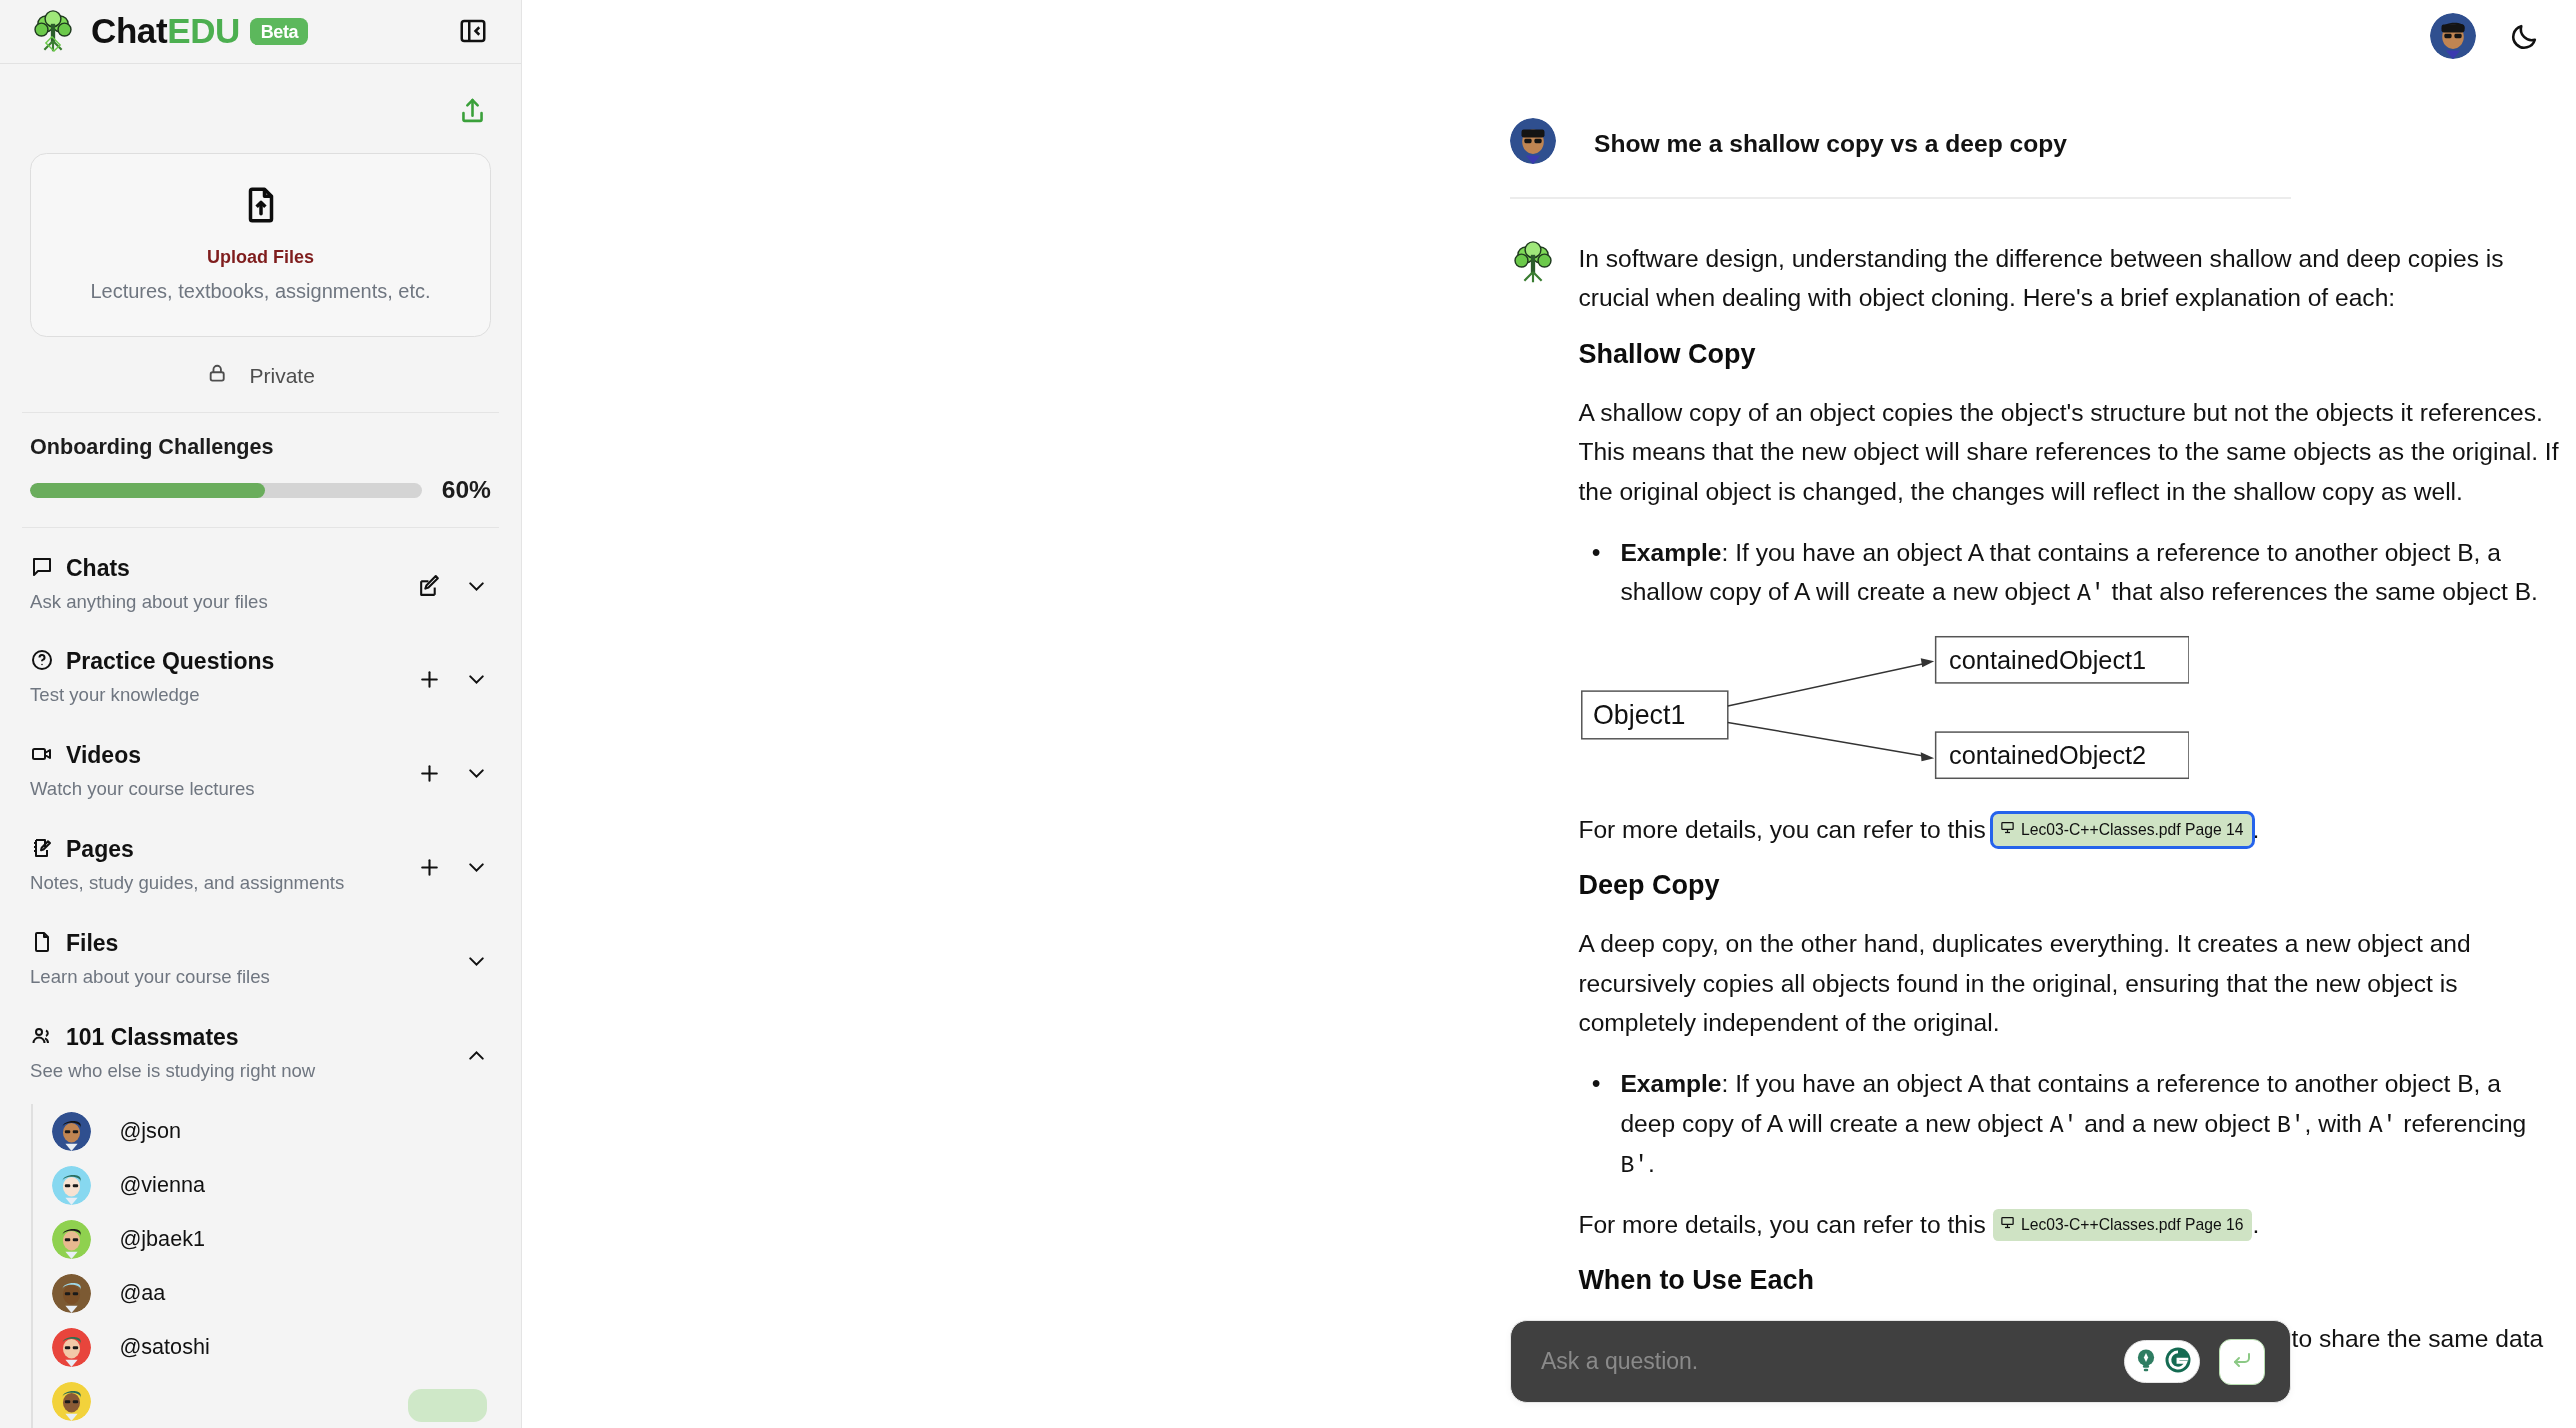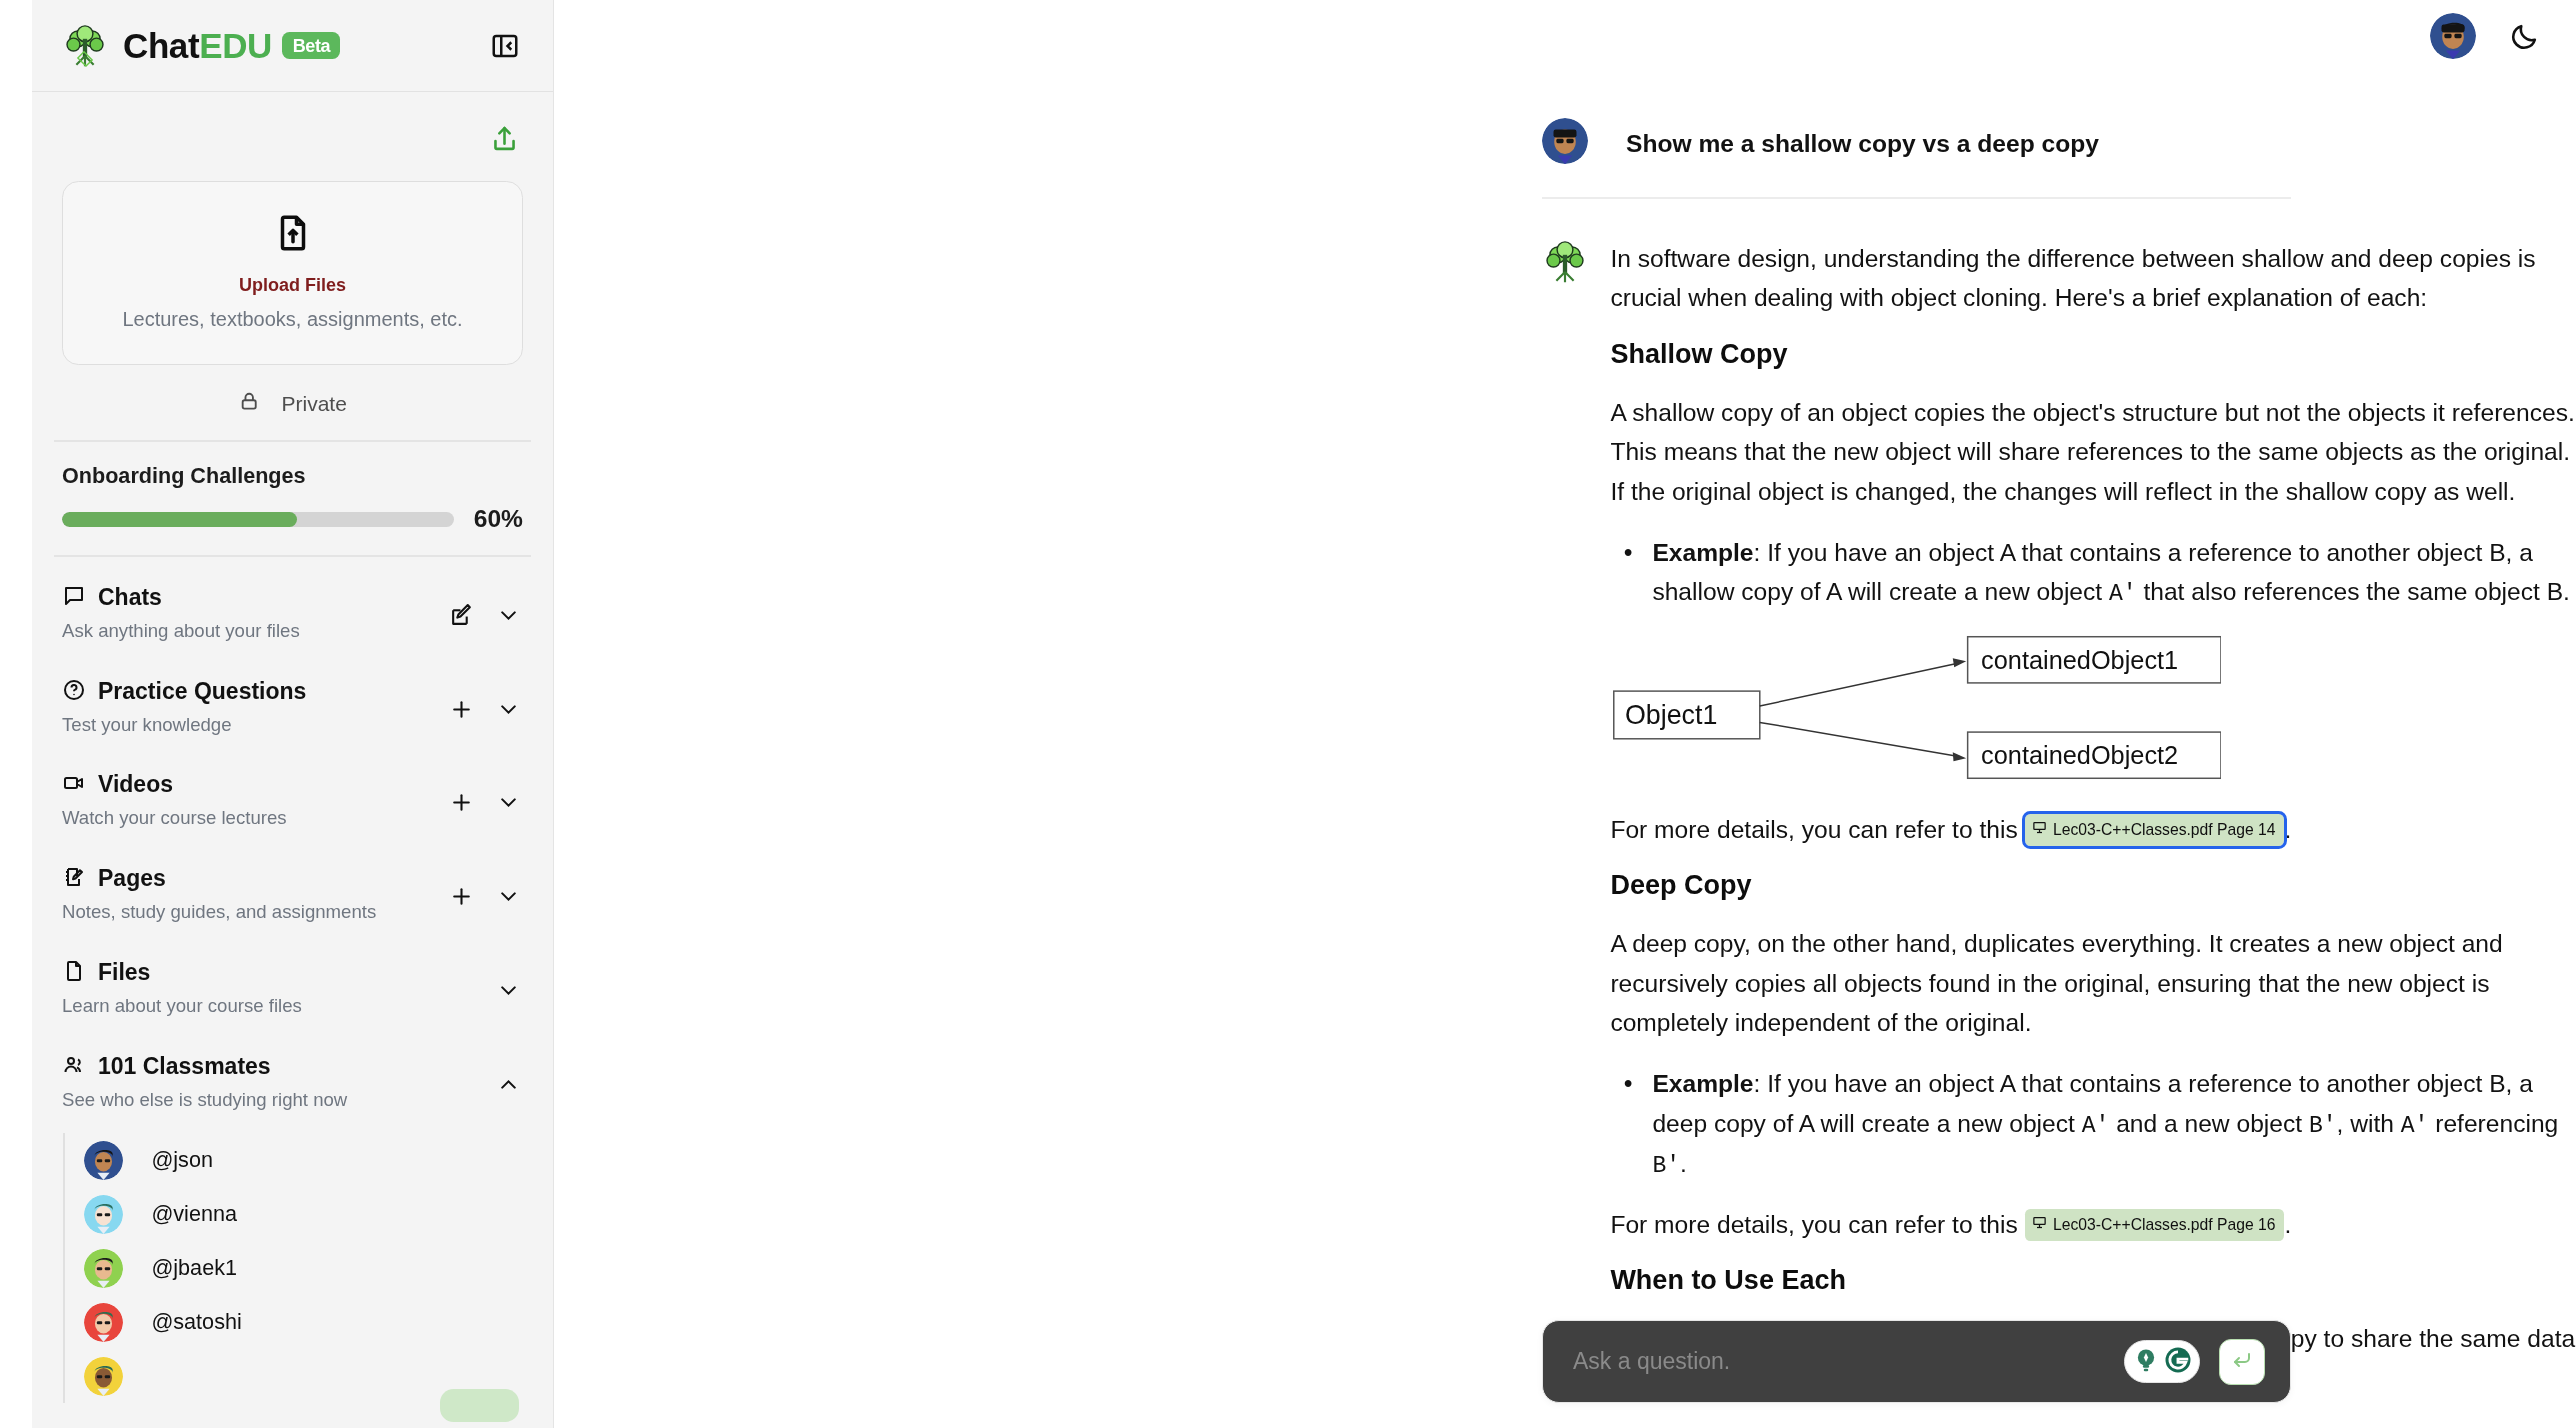--- a/index.html
+++ b/index.html
@@ -2,21 +2,21 @@
 <html style="font-size:12px"><head>
 <meta charset="utf-8">
 <style>
   * { box-sizing: border-box; margin: 0; padding: 0; }
   html, body {
     width: 2576px; height: 1428px;
     font-family: "Liberation Sans", sans-serif;
     background: #ffffff;
     overflow: hidden;
   }
-  #app { display: flex; width: 2576px; height: 1428px; padding-left: 32px; }
+  #app { display: flex; width: 2576px; height: 1428px; }
 
   
   .sidebar {
     width: 522px; height: 1428px;
     background: #f4f4f4;
     border-right: 1.5px solid #e4e4e4;
     display: flex; flex-direction: column;
     position: relative; overflow: hidden;
   }
   .sb-top {
@@ -427,20 +427,31 @@
               <ellipse cx="32" cy="34" rx="14" ry="16" fill="#e8b98f"></ellipse>
               <path d="M17 26c0-11 30-11 30 0v-5c0-9-30-9-30 5z" fill="#1b1b1b"></path>
               <rect x="21" y="30" width="9" height="5" rx="2" fill="#1a1a1a"></rect>
               <rect x="34" y="30" width="9" height="5" rx="2" fill="#1a1a1a"></rect>
               <path d="M22 52l10 12 10-12z" fill="#e8eef5"></path>
             </svg></span>
           <span class="mate-name">@jbaek1</span>
         </div>
         <div class="mate-row">
           <span class="mate-ava"><svg viewBox="0 0 64 64" width="39" height="39">
+              <circle cx="32" cy="32" r="32" fill="#7c5a33"></circle>
+              <ellipse cx="32" cy="34" rx="14" ry="16" fill="#7a4f27"></ellipse>
+              <path d="M17 26c0-11 30-11 30 0v-5c0-9-30-9-30 5z" fill="#9fd8e8"></path>
+              <rect x="21" y="30" width="9" height="5" rx="2" fill="#1a1a1a"></rect>
+              <rect x="34" y="30" width="9" height="5" rx="2" fill="#1a1a1a"></rect>
+              <path d="M22 52l10 12 10-12z" fill="#e8eef5"></path>
+            </svg></span>
+          <span class="mate-name">@aa</span>
+        </div>
+        <div class="mate-row">
+          <span class="mate-ava"><svg viewBox="0 0 64 64" width="39" height="39">
               <circle cx="32" cy="32" r="32" fill="#e8453c"></circle>
               <ellipse cx="32" cy="34" rx="14" ry="16" fill="#f2c9a8"></ellipse>
               <path d="M17 26c0-11 30-11 30 0v-5c0-9-30-9-30 5z" fill="#2f6f4f"></path>
               <rect x="21" y="30" width="9" height="5" rx="2" fill="#1a1a1a"></rect>
               <rect x="34" y="30" width="9" height="5" rx="2" fill="#1a1a1a"></rect>
               <path d="M22 52l10 12 10-12z" fill="#e8eef5"></path>
             </svg></span>
           <span class="mate-name">@satoshi</span>
         </div>
         <div class="mate-row">

